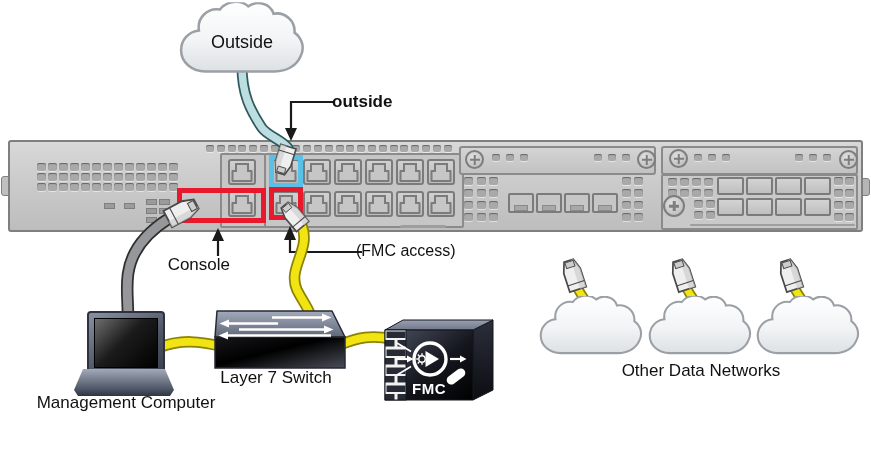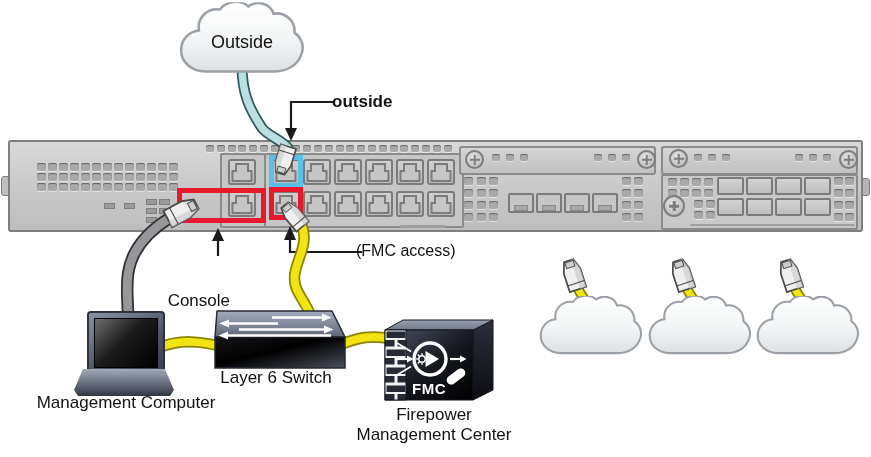--- a/index.html
+++ b/index.html
@@ -53,21 +53,21 @@
       background:linear-gradient(150deg,#8892a4,#4e5464 60%,#3a3f4c);
       border:2px solid #2e323c;border-radius:4px 4px 2px 2px;}
   .lap-screen::before{content:"";position:absolute;left:5px;top:5px;right:5px;bottom:5px;
       background:linear-gradient(135deg,#6e6e6e 0%,#1c1c1c 45%,#000 100%);border:1px solid #000;}
   .lap-base{position:absolute;left:74px;top:369px;width:100px;height:27px;z-index:42;
       background:linear-gradient(#a2aaba,#545b6b 70%,#2f3440);
       clip-path:polygon(9% 0,91% 0,100% 78%,96% 100%,4% 100%,0 78%);border-radius:4px;}
   
   .lbl{position:absolute;z-index:50;color:#111;}
   .lbl-outside-port{left:332px;top:92px;font-size:17px;font-weight:bold;}
-  .lbl-console{left:134px;top:254px;width:96px;text-align:right;font-size:17px;line-height:21px;margin-top:36px;}
+  .lbl-console{left:134px;top:254px;width:96px;text-align:right;font-size:17px;line-height:21px;}
   .lbl-inside{left:356px;top:240px;font-size:16px;line-height:21px;}
   .lbl-inside .b{font-weight:bold;font-size:17px;margin-left:12px;}
   .lbl-mgmt{left:16px;top:393px;width:220px;text-align:center;font-size:17px;}
   .lbl-switch{left:206px;top:368px;width:140px;text-align:center;font-size:17px;}
   .lbl-fmc{left:342px;top:405px;width:184px;text-align:center;font-size:17px;line-height:19.5px;}
   .lbl-other{left:598px;top:361px;width:206px;text-align:center;font-size:17px;}
 </style>
 </head>
 <body>
 
@@ -415,18 +415,15 @@
   </svg>
 
   <div class="lbl lbl-outside-port">outside</div>
   <div class="lbl lbl-console">
     <div>Console</div>
   </div>
   <div class="lbl lbl-inside">
     <div>(FMC access)</div>
   </div>
   <div class="lbl lbl-mgmt">Management Computer</div>
-  <div class="lbl lbl-switch">Layer 6 Switch</div>
-  <div class="lbl lbl-fmc">
-    <div>Firepower</div>
-    <div>Management Center</div>
-  </div>
+  <div class="lbl lbl-switch">Layer 7 Switch</div>
+  <div class="lbl lbl-other">Other Data Networks</div>
 </div>
 
 </body></html>

